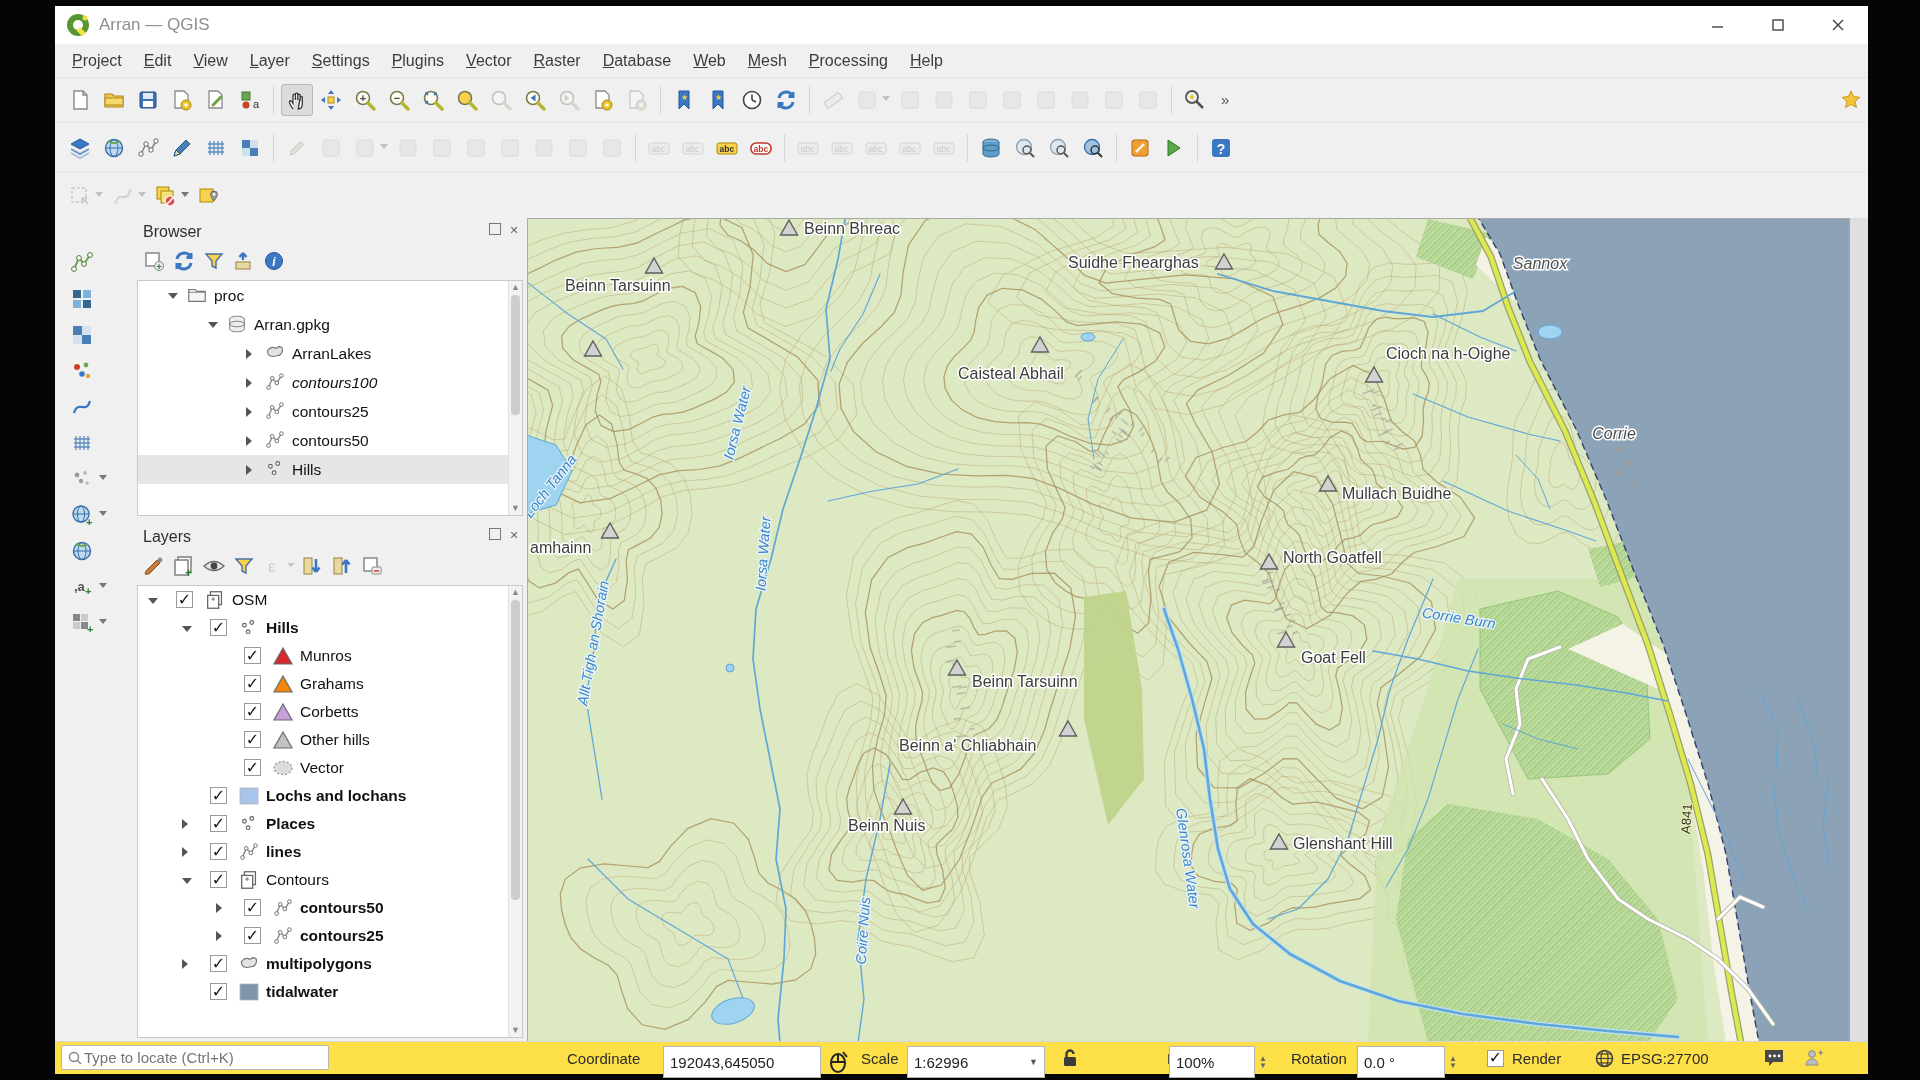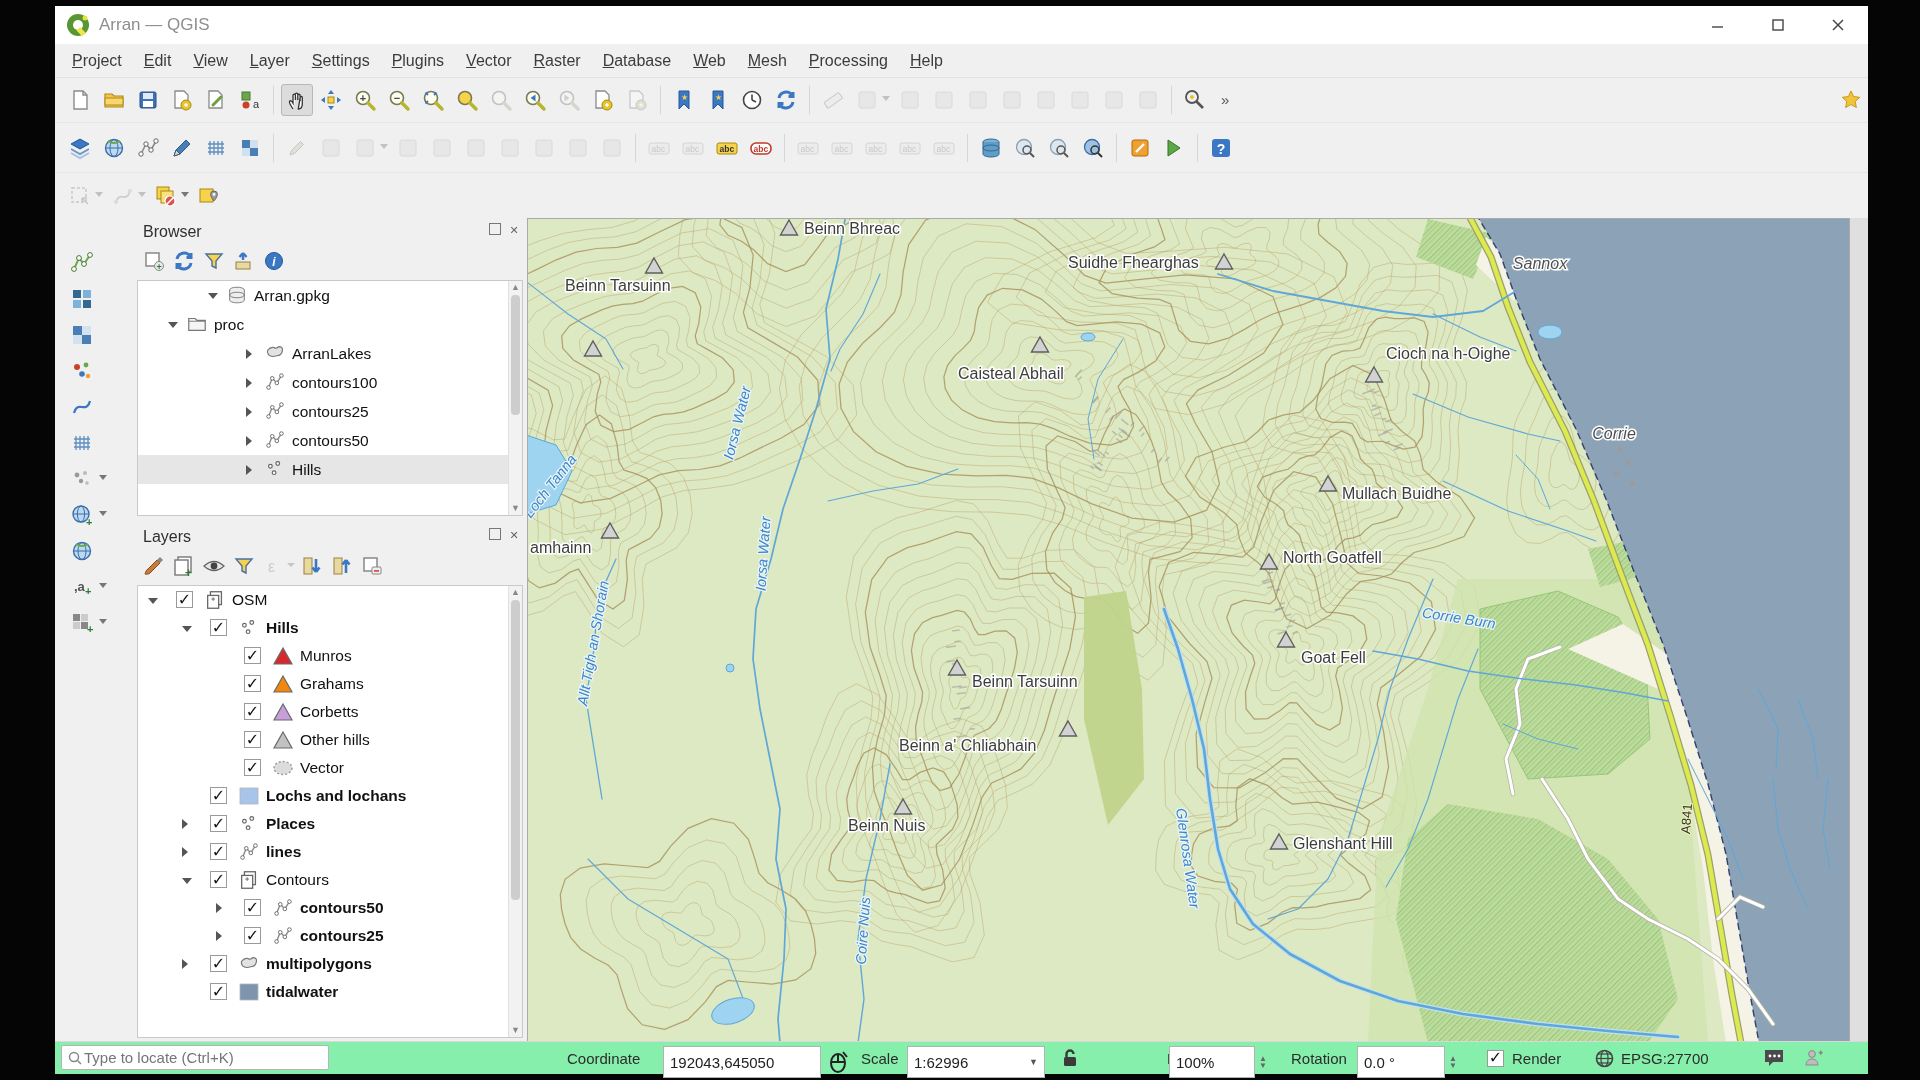--- a/index.html
+++ b/index.html
@@ -54,21 +54,21 @@
   .tlabel.b{font-weight:bold;}
   .tlabel.i{font-style:italic;}
   .tcb{position:absolute;width:17px;height:17px;background:#fff;border:1px solid #9a9a9a;box-sizing:border-box;display:flex;align-items:center;justify-content:center;font-size:16px;font-weight:bold;color:#111;line-height:1;}
   .scrollv{position:absolute;right:0;top:0;width:13px;bottom:0;background:#f2f2f2;border-left:1px solid #e0e0e0;}
   .scroll-thumb{position:absolute;left:2px;width:9px;background:#cdcdcd;border-radius:4px;}
   .scroll-arrow{position:absolute;left:0;width:13px;height:13px;color:#888;font-size:9px;text-align:center;line-height:13px;}
   
   .mapwrap{position:absolute;left:472px;top:212px;width:1323px;height:824px;background:#dce8c0;border:1px solid #aaa;box-sizing:border-box;overflow:hidden;}
   .gutter{position:absolute;right:0px;top:212px;width:18px;height:824px;background:#dfdfdf;}
   
-  .statusbar{position:absolute;left:0;right:0;bottom:0;height:32px;background:#86efac;border-top:1px solid #d8d8d8;font-size:15px;color:#2c2c2c;}
+  .statusbar{position:absolute;left:0;right:0;bottom:0;height:32px;background:#fde047;border-top:1px solid #d8d8d8;font-size:15px;color:#2c2c2c;}
   .sb-abs{position:absolute;top:0;height:32px;display:flex;align-items:center;}
   .locator{left:6px;width:268px;top:3px;height:25px;background:#fff;border:1px solid #b5b5b5;border-radius:2px;display:flex;align-items:center;padding-left:6px;box-sizing:border-box;position:absolute;}
   .locator input{border:none;outline:none;font-size:15px;color:#888;width:220px;background:transparent;font-family:inherit;}
   .sb-box{background:#fff;border:1px solid #b2b2b2;height:24px;display:flex;align-items:center;padding:15px 6px;box-sizing:border-box;font-size:15px;color:#222;}
   .spin{display:inline-flex;flex-direction:column;justify-content:center;margin-left:4px;color:#666;}
   .spin span{font-size:8px;line-height:7px;}
   .sb-label{font-size:15px;color:#2c2c2c;}
   svg text{font-family:"Liberation Sans","DejaVu Sans",sans-serif;}
   .maplabel{font-size:16px;fill:#3c3c3c;paint-order:stroke;stroke:#ffffff;stroke-width:3px;font-weight:500;}
   .placelabel{font-size:16px;font-style:italic;fill:#4f4f4f;paint-order:stroke;stroke:#fff;stroke-width:3px;}
@@ -701,39 +701,39 @@
           </div>
           <div class="ptb-icon">
             <svg width="24" height="24" viewBox="0 0 24 24">
               <circle cx="12" cy="12" r="8.5" fill="#3b78c4" stroke="#24589c"></circle>
               <text x="12" y="16.5" font-size="12" font-style="italic" font-weight="bold" text-anchor="middle" fill="#fff">i</text>
             </svg>
           </div>
         </div>
       <div class="tree" id="browserTree" style="top:62px;">
           <div class="trow">
+            <span class="texp down" style="left: 30px; top: 12px;"></span>
+            <span class="ticon" style="left: 48px; top: 3px;">
+              <svg width="24" height="24" viewBox="0 0 24 24">
+                <path d="M3 6 h7 l2 2 h9 v11 h-18 z" fill="#f5f5f5" stroke="#777" stroke-width="1.3"></path>
+                <path d="M3 9 h18" stroke="#777"></path>
+              </svg>
+            </span>
+            <span class="tlabel" style="left: 76px;">proc</span>
+          </div>
+          <div class="trow">
             <span class="texp down" style="left: 70px; top: 12px;"></span>
             <span class="ticon" style="left: 88px; top: 3px;">
               <svg width="24" height="24" viewBox="0 0 24 24">
                 <ellipse cx="12" cy="6.5" rx="8" ry="3" fill="#eee" stroke="#777"></ellipse>
                 <path d="M4 6.5 v11 c0 1.7 3.6 3 8 3 s8-1.3 8-3 v-11" fill="#eee" stroke="#777"></path>
                 <ellipse cx="12" cy="12" rx="8" ry="3" fill="none" stroke="#777"></ellipse>
               </svg>
             </span>
             <span class="tlabel" style="left: 116px;">Arran.gpkg</span>
-          </div>
-          <div class="trow">
-            <span class="texp down" style="left: 30px; top: 12px;"></span>
-            <span class="ticon" style="left: 48px; top: 3px;">
-              <svg width="24" height="24" viewBox="0 0 24 24">
-                <path d="M3 6 h7 l2 2 h9 v11 h-18 z" fill="#f5f5f5" stroke="#777" stroke-width="1.3"></path>
-                <path d="M3 9 h18" stroke="#777"></path>
-              </svg>
-            </span>
-            <span class="tlabel" style="left: 76px;">proc</span>
           </div>
           <div class="trow">
             <span class="texp right" style="left: 108px; top: 10px;"></span>
             <span class="ticon" style="left: 126px; top: 3px;">
               <svg width="24" height="24" viewBox="0 0 24 24">
                 <path d="M4 9 q3-4 7-3 q2 2 5-1 q5 0 4 5 q-1 5-6 5 q-6 2-9-1 q-2-3-1-5 z" fill="#e2e2e2" stroke="#777" stroke-width="1.3"></path>
               </svg>
             </span>
             <span class="tlabel" style="left: 154px;">ArranLakes</span>
           </div>
@@ -741,21 +741,21 @@
             <span class="texp right" style="left: 108px; top: 10px;"></span>
             <span class="ticon" style="left: 126px; top: 3px;">
               <svg width="24" height="24" viewBox="0 0 24 24">
                 <path d="M5 18 L9 8 L14 13 L19 5" fill="none" stroke="#888" stroke-width="1.5"></path>
                 <circle cx="5" cy="18" r="2" fill="#fff" stroke="#666"></circle>
                 <circle cx="9" cy="8" r="2" fill="#fff" stroke="#666"></circle>
                 <circle cx="14" cy="13" r="2" fill="#fff" stroke="#666"></circle>
                 <circle cx="19" cy="5" r="2" fill="#fff" stroke="#666"></circle>
               </svg>
             </span>
-            <span class="tlabel" style="left: 154px;">contours100</span>
+            <span class="tlabel" style="left: 154px; font-style: italic;">contours100</span>
           </div>
           <div class="trow">
             <span class="texp right" style="left: 108px; top: 10px;"></span>
             <span class="ticon" style="left: 126px; top: 3px;">
               <svg width="24" height="24" viewBox="0 0 24 24">
                 <path d="M5 18 L9 8 L14 13 L19 5" fill="none" stroke="#888" stroke-width="1.5"></path>
                 <circle cx="5" cy="18" r="2" fill="#fff" stroke="#666"></circle>
                 <circle cx="9" cy="8" r="2" fill="#fff" stroke="#666"></circle>
                 <circle cx="14" cy="13" r="2" fill="#fff" stroke="#666"></circle>
                 <circle cx="19" cy="5" r="2" fill="#fff" stroke="#666"></circle>

